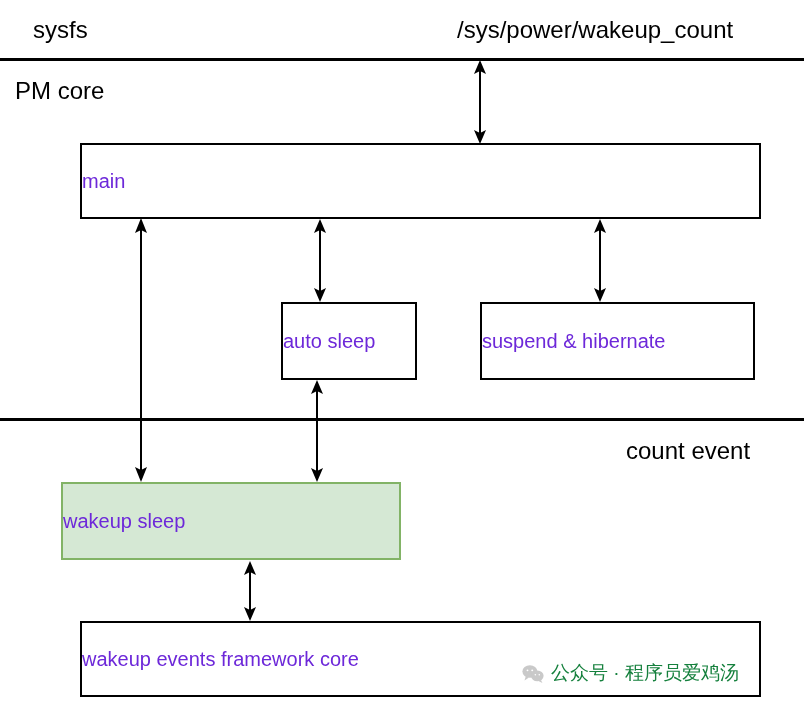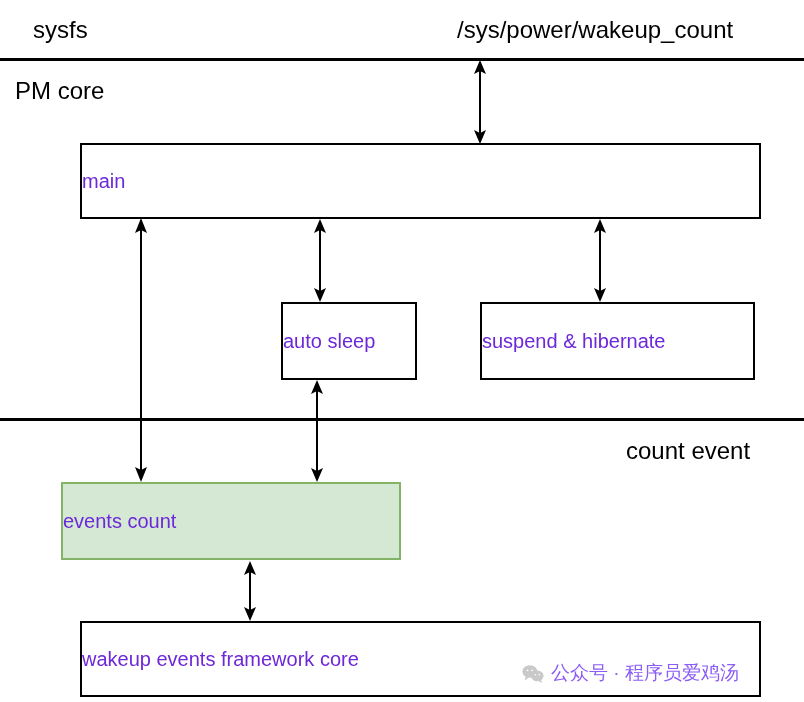--- a/index.html
+++ b/index.html
@@ -53,21 +53,21 @@
   }
   .arrow svg {
     display: block;
     overflow: visible;
   }
   .watermark {
     position: absolute;
     display: flex;
     align-items: center;
     gap: 7px;
-    color: #8b5cf6;
+    color: #15803d;
     font-size: 19px;
     white-space: nowrap;
     pointer-events: none;
     user-select: none;
   }
   .watermark .wm-logo {
     width: 22px;
     height: 19px;
     display: block;
   }
@@ -135,21 +135,21 @@
       <polygon points="10,0 4,14 10,11 16,14" fill="#000000"></polygon>
       <polygon points="10,102 4,88 10,91 16,88" fill="#000000"></polygon>
     </svg>
   </div>
 
   <div class="sep" style="top:418px;"></div>
 
   <div class="lbl" style="left:626px; top:439px;">count event</div>
 
   <div class="box green" style="left:61px; top:482px; width:340px; height:78px;">
-    <span>events count</span>
+    <span>wakeup sleep</span>
   </div>
 
   <div class="arrow" style="left:240px; top:561px; width:20px; height:60px;">
     <svg width="20" height="60" viewBox="0 0 20 60">
       <line x1="10" y1="6" x2="10" y2="54" stroke="#000000" stroke-width="2"></line>
       <polygon points="10,0 4,14 10,11 16,14" fill="#000000"></polygon>
       <polygon points="10,60 4,46 10,49 16,46" fill="#000000"></polygon>
     </svg>
   </div>
 

